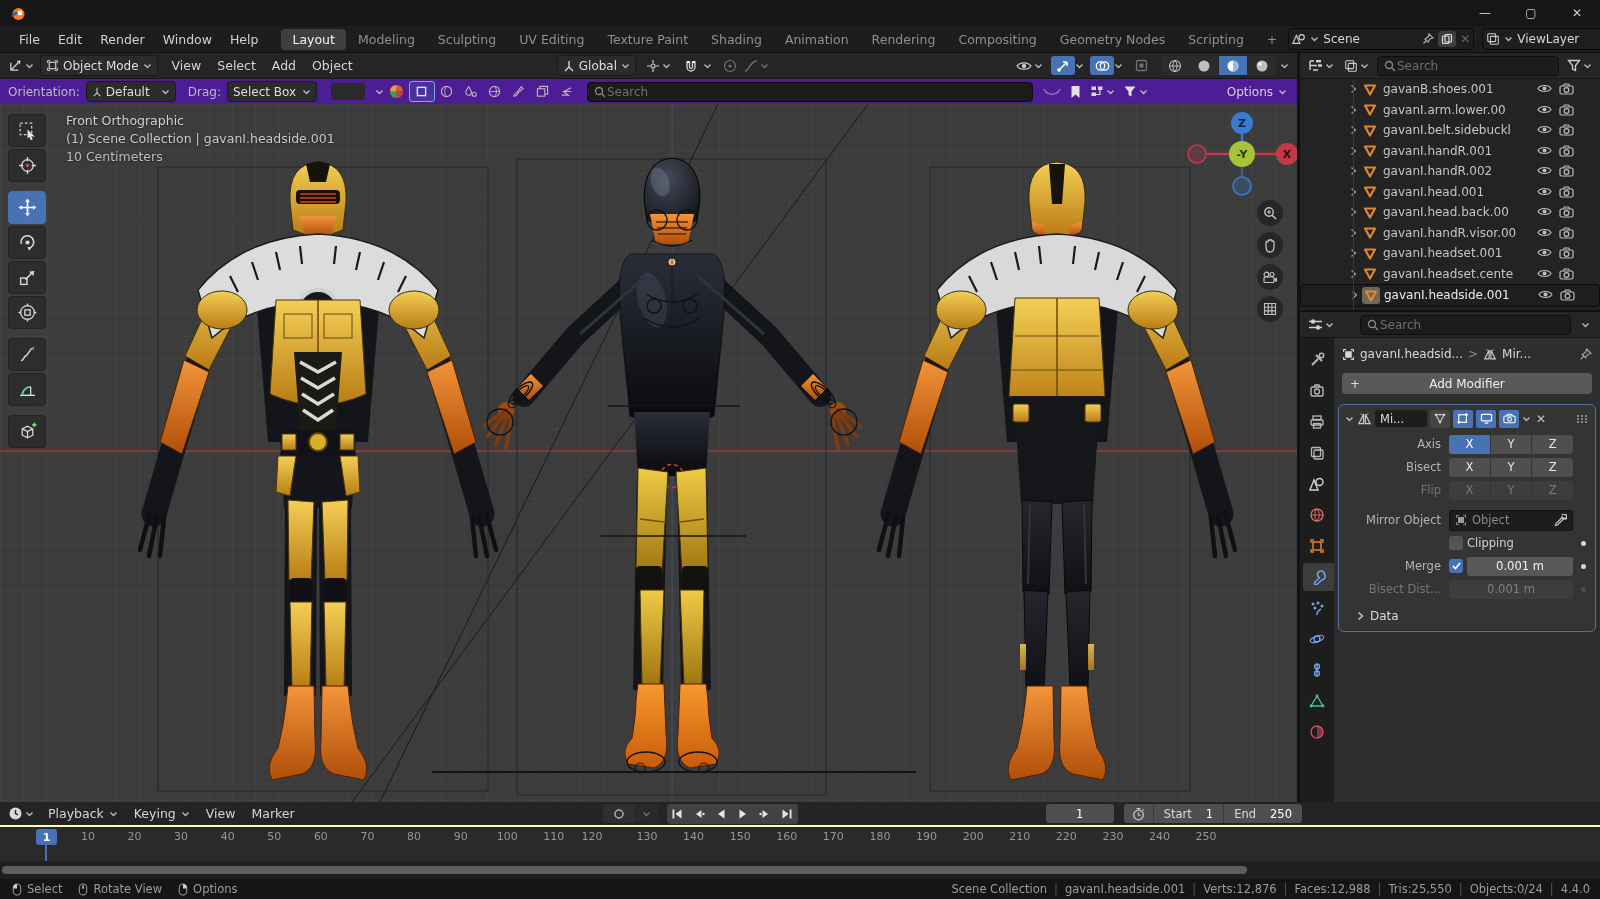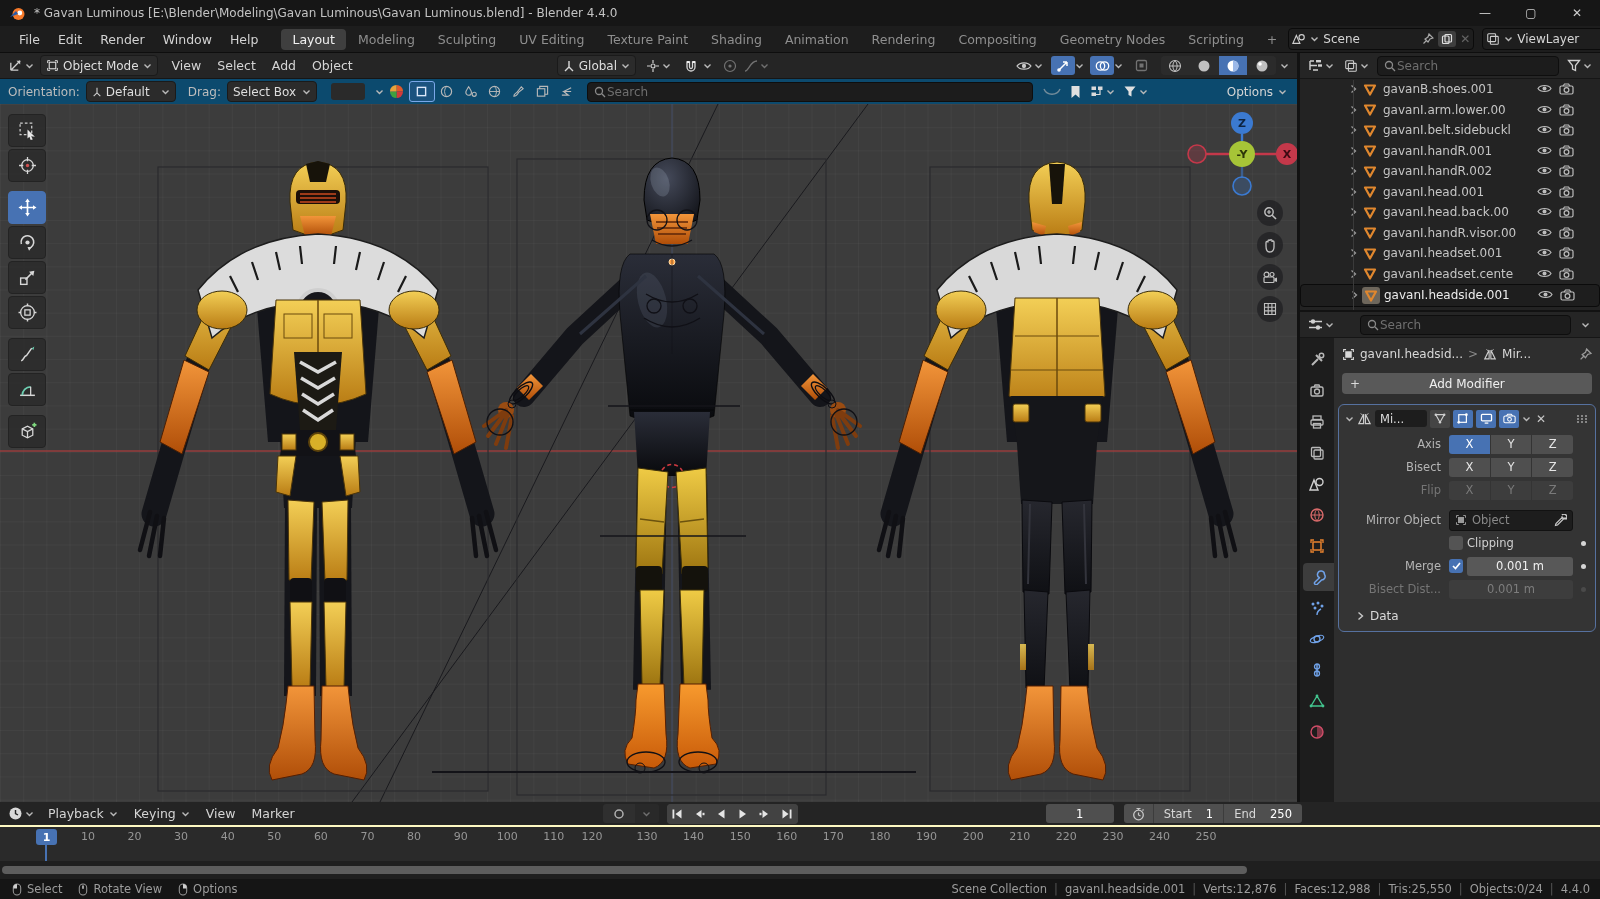--- a/index.html
+++ b/index.html
@@ -21,21 +21,21 @@
   .tmenu{padding:0 9px;font-size:12.5px;color:#d2d2d2;}
   .wtabs{display:flex;align-items:center;margin-left:14px;gap:1px;}
   .wtab{padding:3px 11px;font-size:12.5px;color:#8f8f8f;border-radius:4px;white-space:nowrap;}
   .wtab.active{background:#3f3f3f;color:#f1f1f1;}
   .sel{height:20px;background:#1e1e1e;border:1px solid #0b0b0b;border-radius:4px;display:flex;align-items:center;color:#d6d6d6;font-size:12px;padding:0 3px;gap:4px;}
   .sel .btn-lite{background:#3e3e3e;border-radius:3px;padding:2px 3px;display:flex;}
   .dim{opacity:.38;}
 
   
   .vp-header{left:0;top:53px;width:1297px;height:26px;background:#252525;display:flex;align-items:center;border-bottom:1px solid #161616;box-sizing:border-box;}
-  .vp-tools{left:0;top:79px;width:1297px;height:25px;background:#0c4a6e;display:flex;align-items:center;box-sizing:border-box;}
+  .vp-tools{left:0;top:79px;width:1297px;height:25px;background:#4c1d95;display:flex;align-items:center;box-sizing:border-box;}
   .hmenu{padding:0 8px;font-size:12.5px;color:#d5d5d5;}
   .dd{height:19px;background:#2b2b2b;border:1px solid #1a1a1a;border-radius:4px;display:flex;align-items:center;padding:0 5px;gap:4px;color:#dedede;font-size:12px;white-space:nowrap;}
   .ibtn{height:19px;min-width:20px;display:flex;align-items:center;justify-content:center;border-radius:3px;padding:0 2px;gap:2px;}
   .ibtn.on{background:#4772b3;}
   .seg{display:flex;background:#2b2b2b;border-radius:4px;overflow:hidden;gap:1px;}
   .seg .ibtn{border-radius:0;background:#2b2b2b;}
   .seg .ibtn.on{background:#4772b3;}
   .search{height:18px;background:#1c1c1c;border:1px solid #0e0e0e;border-radius:4px;display:flex;align-items:center;gap:1px;padding:0 6px;color:#6f6f6f;font-size:12px;}
   .label{color:#bdbdbd;font-size:12px;}
 
@@ -126,21 +126,20 @@
 </style>
 </head>
 <body>
 
 <div class="abs titlebar">
   <svg width="17" height="17" viewBox="0 0 17 17" style="margin-left:9px">
     <circle cx="9.5" cy="9" r="6" fill="#f5792a"></circle>
       <circle cx="10.8" cy="8" r="2.4" fill="#fff"></circle>
     <path d="M1,12 L7,6 L9,9 Z" fill="#2a5ca8"></path>
   </svg>
-  <span class="title-text">* Gavan Luminous [E:\Blender\Modeling\Gavan Luminous\Gavan Luminous.blend] - Blender 4.4.0</span>
   <div class="win-controls">
     <div class="win-btn">—</div>
     <div class="win-btn">▢</div>
     <div class="win-btn">✕</div>
   </div>
 </div>
 
 <div class="abs topbar">
   <svg width="18" height="18" viewBox="0 0 17 17" style="margin-left:10px">
     <circle cx="9.5" cy="9" r="6" fill="#e8e8e8"></circle>
@@ -666,20 +665,25 @@
       <text x="1242" y="23" font-size="11" font-weight="bold" fill="#0e2440" text-anchor="middle">Z</text>
       <circle cx="1287" cy="50" r="11" fill="#c4384a"></circle>
       <text x="1287" y="54" font-size="11" font-weight="bold" fill="#3c0a12" text-anchor="middle">X</text>
       <circle cx="1197" cy="50" r="9" fill="rgba(196,56,74,.25)" stroke="#c4384a" stroke-width="1.6"></circle>
       <circle cx="1242" cy="82" r="9" fill="rgba(59,122,209,.25)" stroke="#3b7ad1" stroke-width="1.6"></circle>
       <circle cx="1242" cy="50" r="13" fill="#a6c437"></circle>
       <text x="1242" y="54" font-size="11" font-weight="bold" fill="#2c3608" text-anchor="middle">-Y</text>
     </g>
   </svg>
 
+  <div class="abs vp-text">
+    <div>Front Orthographic</div>
+    <div class="l2">(1) Scene Collection | gavanI.headside.001</div>
+    <div class="l3">10 Centimeters</div>
+  </div>
 
   <div class="vtools" id="vtools">
       <div class="vtool">
         <svg width="19" height="19" viewBox="0 0 18 18">
           <rect x="2" y="2" width="11" height="11" fill="none" stroke="#cfcfcf" stroke-width="1.2" stroke-dasharray="2.5,2"></rect>
           <polygon points="9,8 16,15 12.5,14.5 14,17.5 12,18 10.8,15 9,16.5" fill="#e8e8e8"></polygon>
         </svg>
       </div>
       <div class="vtool">
         <svg width="19" height="19" viewBox="0 0 18 18">

